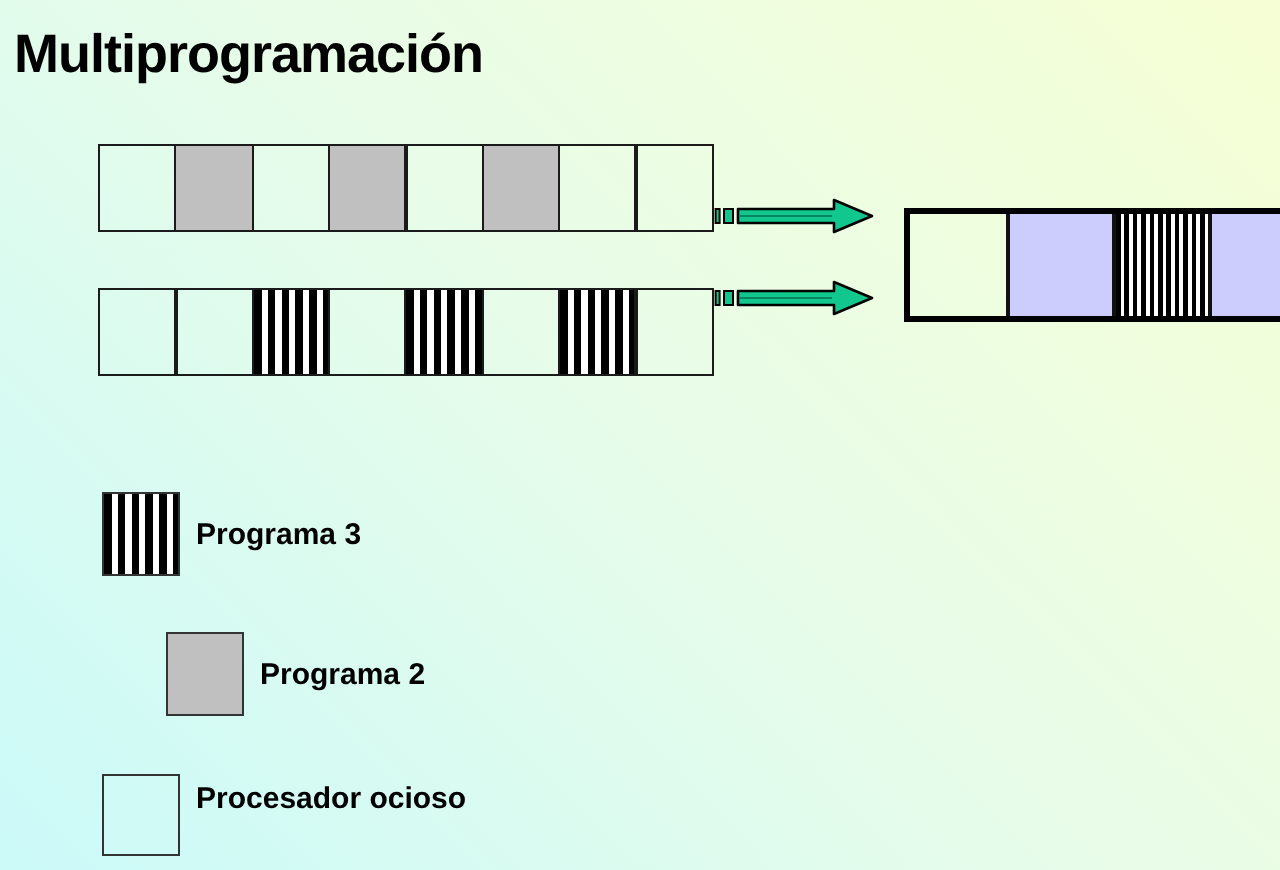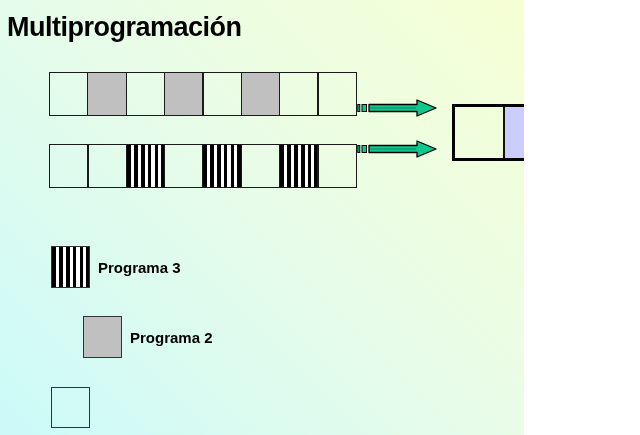--- a/index.html
+++ b/index.html
@@ -1,17 +1,17 @@
 <!DOCTYPE html>
 <html><head>
 <meta charset="utf-8">
 <style>
   html,body{margin:0;padding:0;}
   .slide{
-    position:relative;width:524px;height:435px;overflow:hidden;
+    position:relative;width:640px;height:435px;overflow:hidden;
     background:linear-gradient(225deg,#f6ffd4 0%,#e7fce9 50%,#cbfaf9 100%);
     font-family:"Liberation Sans",sans-serif;color:#000;
   }
   .title{
     position:absolute;left:7px;top:12px;
     font-size:27px;font-weight:bold;letter-spacing:-0.5px;white-space:nowrap;
   }
   
   .strip{position:absolute;display:flex;}
   .strip-1{left:49px;top:72px;width:308px;height:44px;}
@@ -100,15 +100,16 @@
     <div class="legend-label">Programa 3</div>
   </div>
 
   <div class="legend-item legend-2">
     <div class="swatch fill-prog2"></div>
     <div class="legend-label">Programa 2</div>
   </div>
 
   <div class="legend-item legend-3">
     <div class="swatch fill-idle"></div>
+    <div class="legend-label">Procesador ocioso</div>
   </div>
 
 </div>
 
 </body></html>

